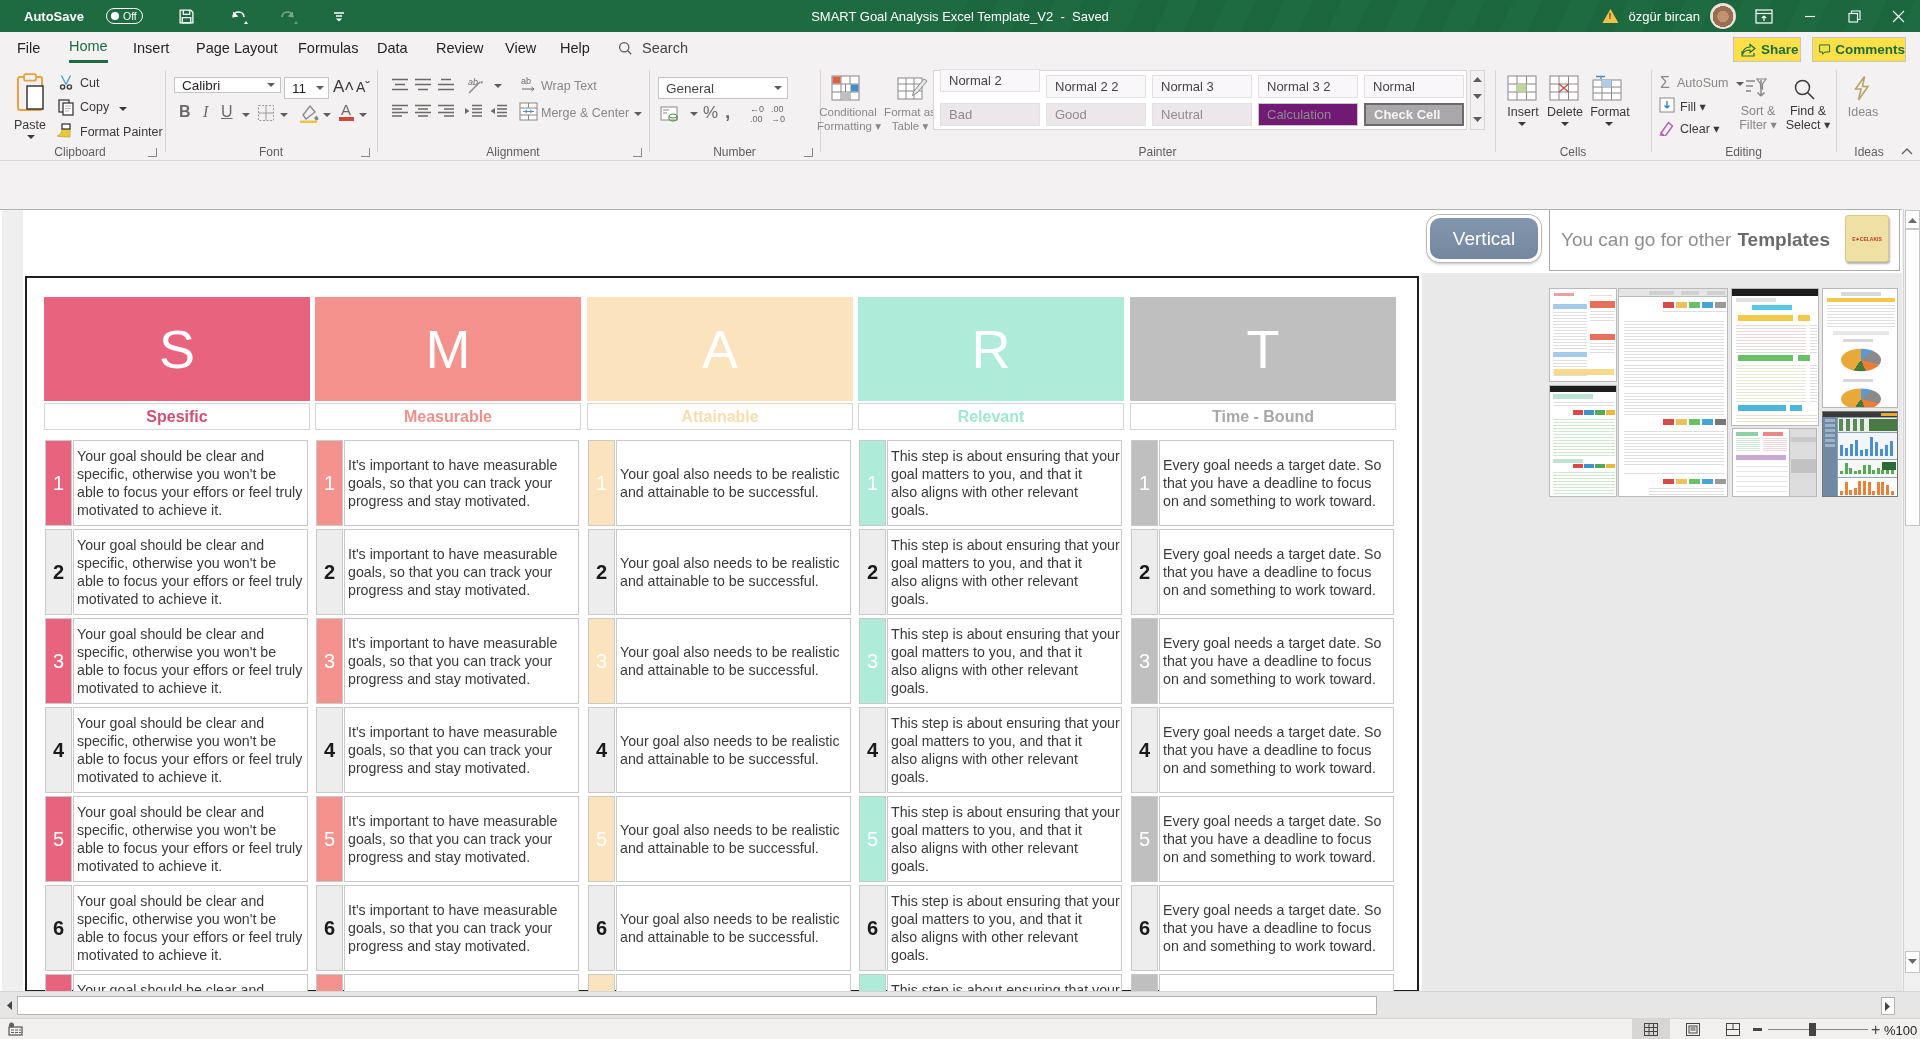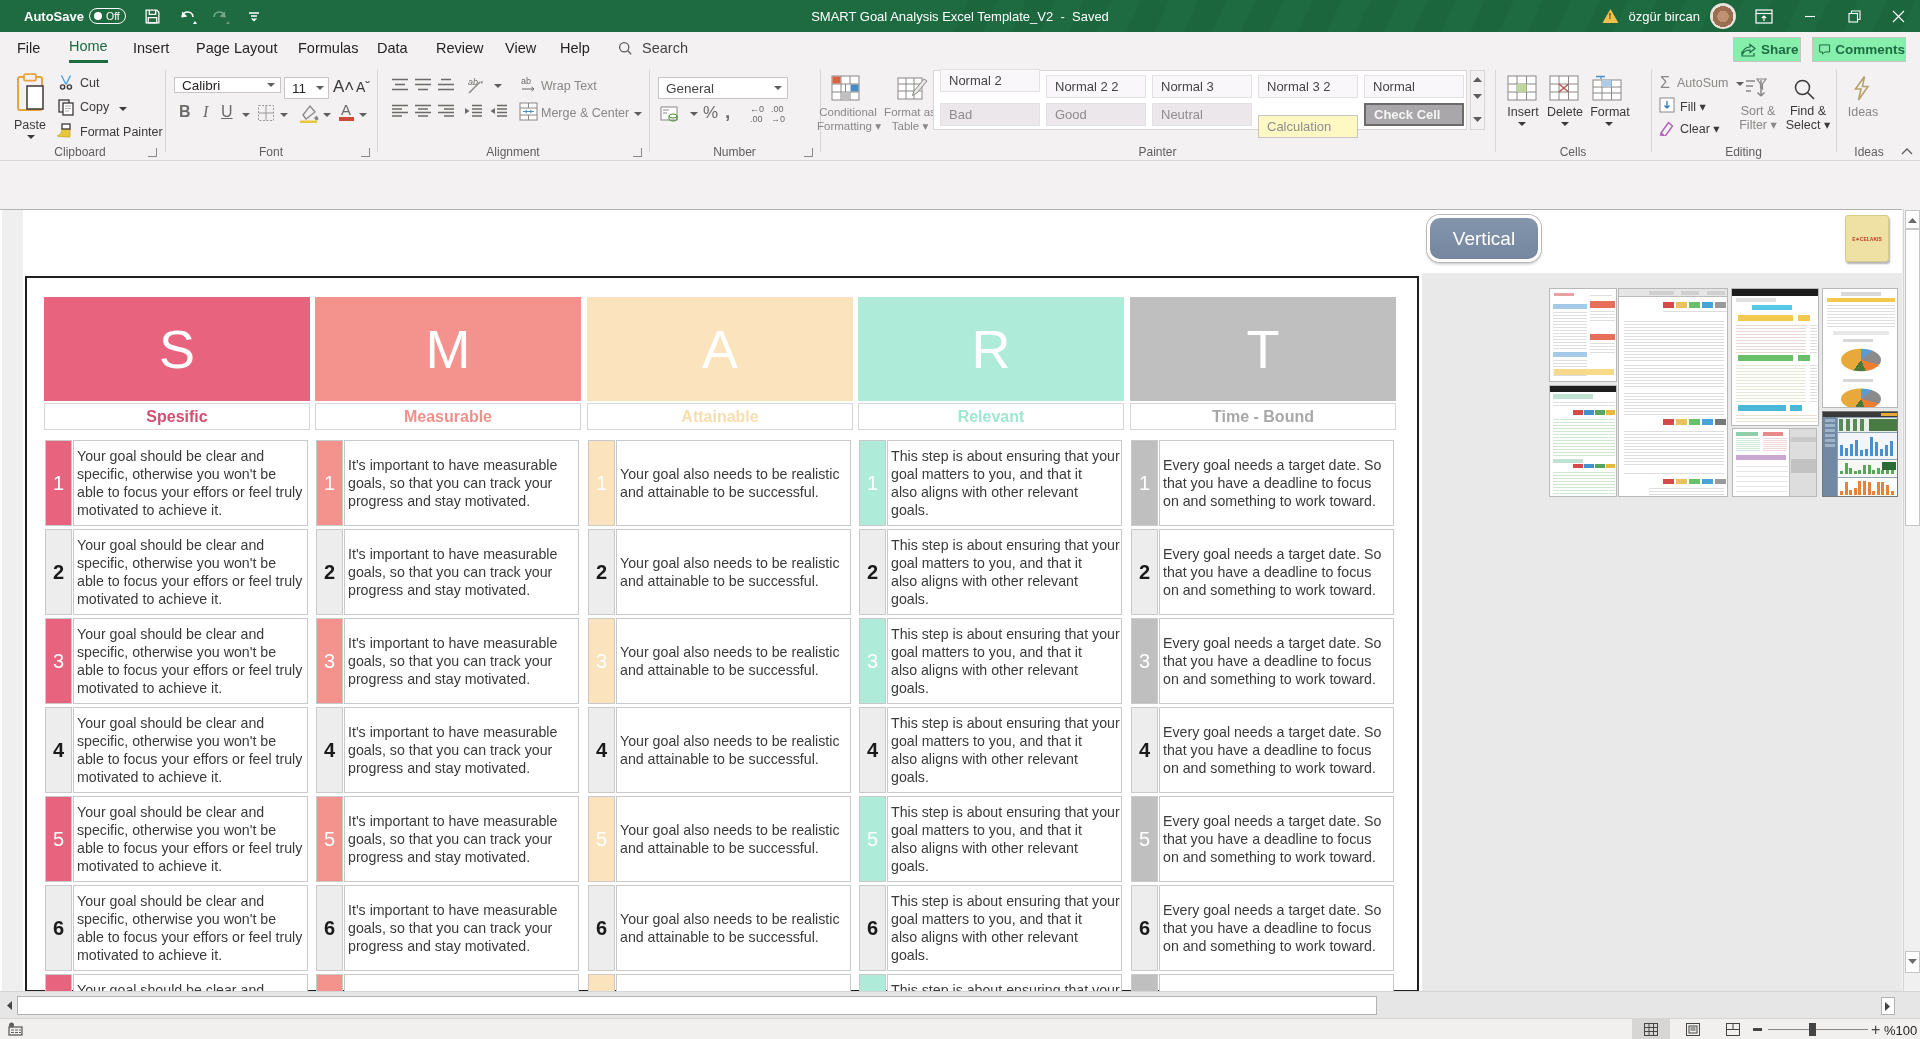--- a/index.html
+++ b/index.html
@@ -3,33 +3,33 @@
 <style>
 *{margin:0;padding:0;box-sizing:border-box}
 html,body{width:1920px;height:1039px;overflow:hidden}
 body{font-family:"Liberation Sans",sans-serif;background:#f3f1f1;-webkit-font-smoothing:antialiased}
 #app{position:relative;width:1920px;height:1039px;overflow:hidden}
 .abs{position:absolute}
 #titlebar{position:absolute;left:0;top:0;width:1920px;height:32px;background:#1e6b41;color:#fff}
 #titledeco{position:absolute;right:0;top:0;width:980px;height:32px;
  background:repeating-linear-gradient(115deg,rgba(0,0,0,0) 0 26px,rgba(10,60,35,.10) 26px 52px)}
 .tb{position:absolute;top:0;height:32px;display:flex;align-items:center;color:#fff;font-size:13px}
-#autosave{left:24px;gap:5px}
+#autosave{left:24px;gap:22px}
 .pill{width:37px;height:16px;border:1px solid #fff;border-radius:8px;display:flex;align-items:center}
 .pill .dot{width:8px;height:8px;border-radius:50%;background:#fff;margin-left:4px}
 .pill .off{font-size:10.5px;margin-left:4px}
 #title{left:0;width:1920px;justify-content:center;font-size:13px}
 #userarea{right:146px;gap:10px}
 .warn{width:16px;height:14px;background:#f3c04b;clip-path:polygon(50% 0,100% 100%,0 100%)}
 .avatar{width:26px;height:26px;border-radius:50%;background:radial-gradient(circle at 50% 52%,#c29270 0 30%,#9a6f50 31% 55%,#e8e2da 56% 72%,#f4f1ec 73% 100%)}
 .winbtn{position:absolute;top:0;width:44px;height:32px;display:flex;align-items:center;justify-content:center}
 #tabrow{position:absolute;left:0;top:32px;width:1920px;height:32px;background:#f3f1f1}
 .rtab{position:absolute;top:0;height:31px;display:flex;align-items:center;font-size:14.5px;color:#252423}
 .rtab.active{font-weight:400;color:#1e6b41;border-bottom:3px solid #1e6b41}
-.gbtn{position:absolute;top:5px;height:25px;border:1px solid #c8c6c4;background:#86efac;display:flex;align-items:center;font-size:13.5px;color:#1e6b41;font-weight:700}
+.gbtn{position:absolute;top:5px;height:25px;border:1px solid #c8c6c4;background:#fde047;display:flex;align-items:center;font-size:13.5px;color:#1e6b41;font-weight:700}
 #ribbon{position:absolute;left:0;top:64px;width:1920px;height:97px;background:#f3f1f1;border-bottom:1px solid #d8d6d4}
 .gsep{position:absolute;top:6px;width:1px;height:82px;background:#d8d6d4}
 .glabel{position:absolute;top:81px;font-size:12px;color:#605e5c;text-align:center}
 .launcher{position:absolute;top:84px;width:9px;height:9px;border-right:1px solid #8a8886;border-bottom:1px solid #8a8886}
 .rlbl{font-size:12.5px;color:#3b3a39}
 .rlbl.dim{color:#8a8886}
 .combo{position:absolute;border:1px solid #c8c6c4;background:#fff;font-size:13.5px;color:#252423;display:flex;align-items:center;padding-left:7px}
 .dd{width:0;height:0;border-left:4px solid transparent;border-right:4px solid transparent;border-top:4px solid #605e5c}
 .chip{position:absolute;width:100px;height:23px;background:#faf7fa;border:1px solid #e4e1e4;font-size:13px;color:#444;display:flex;align-items:center;padding-left:8px}
 .chip.dim{color:#8f8c8f}
@@ -284,21 +284,21 @@
   <div class="abs rlbl dim" style="left:884px;top:41px;width:52px;text-align:center;line-height:14px;font-size:11.5px">Format as<br>Table&nbsp;▾</div>
   <div class="abs" style="left:933px;top:6px;width:534px;height:60px;background:#fff;border:1px solid #d8d6d4"></div>
   <div class="chip" style="left:940px;top:5px">Normal 2</div>
   <div class="chip" style="left:1046px;top:11px">Normal 2 2</div>
   <div class="chip" style="left:1152px;top:11px">Normal 3</div>
   <div class="chip" style="left:1258px;top:11px">Normal 3 2</div>
   <div class="chip" style="left:1364px;top:11px">Normal</div>
   <div class="chip dim" style="left:940px;top:39px;background:#ebe7ea">Bad</div>
   <div class="chip dim" style="left:1046px;top:39px;background:#ebe7ea">Good</div>
   <div class="chip dim" style="left:1152px;top:39px;background:#ebe7ea">Neutral</div>
-  <div class="chip dim" style="left:1258px;top:51px;background:#fef9c3;border-color:#c8c6c4">Calculation</div>
+  <div class="chip dim" style="left:1258px;top:39px;background:#701a75;border-color:#c8c6c4">Calculation</div>
   <div class="chip" style="left:1364px;top:39px;background:#a9a7a9;border:2px solid #6d6b69;color:#f6f6f6;font-weight:700">Check Cell</div>
   <div class="abs" style="left:1470px;top:6px;width:15px;height:60px;border:1px solid #d8d6d4;background:#f3f1f1"></div>
   <svg class="abs" style="left:1473px;top:12px" width="9" height="6">
         <path d="M0 6l4.5-5L9 6z" fill="#605e5c"></path>
       </svg>
   <svg class="abs" style="left:1473px;top:30px" width="9" height="6">
         <path d="M0 0l4.5 5L9 0z" fill="#605e5c"></path>
       </svg>
   <svg class="abs" style="left:1473px;top:48px" width="9" height="10">
         <path d="M0 3h9M0 5l4.5 5L9 5z" fill="#605e5c"></path>
@@ -366,20 +366,24 @@
   <svg class="abs" style="left:1901px;top:83px" width="12" height="8" viewBox="0 0 12 8">
         <path d="M1 7l5-5 5 5" fill="none" stroke="#605e5c" stroke-width="1.3"></path>
       </svg>
 </div>
 
 
 <div id="sheet">
   <div id="grayzone"></div>
   <div class="abs" style="left:2px;top:0;width:21px;height:782px;background:#f0efef"></div>
   <div id="vbtn">Vertical</div>
+  <div id="promo">
+        <span>You can go for other</span>
+        <b>Templates</b>
+      </div>
   <div id="exbox">
         <span>E✶CELAKIS</span>
       </div>
   <div id="tableborder"></div>
   <div class="hdr" style="left:44px;background:#e8637e">
         <span>S</span>
       </div>
 <div class="lbl" style="left:44px;color:#d14f70">Spesific</div>
 <div class="ncell" style="left:45px;top:230px;background:#e8637e;color:#ffffff;font-weight:400">1</div>
 <div class="tcell" style="left:73px;top:230px;width:235px">

